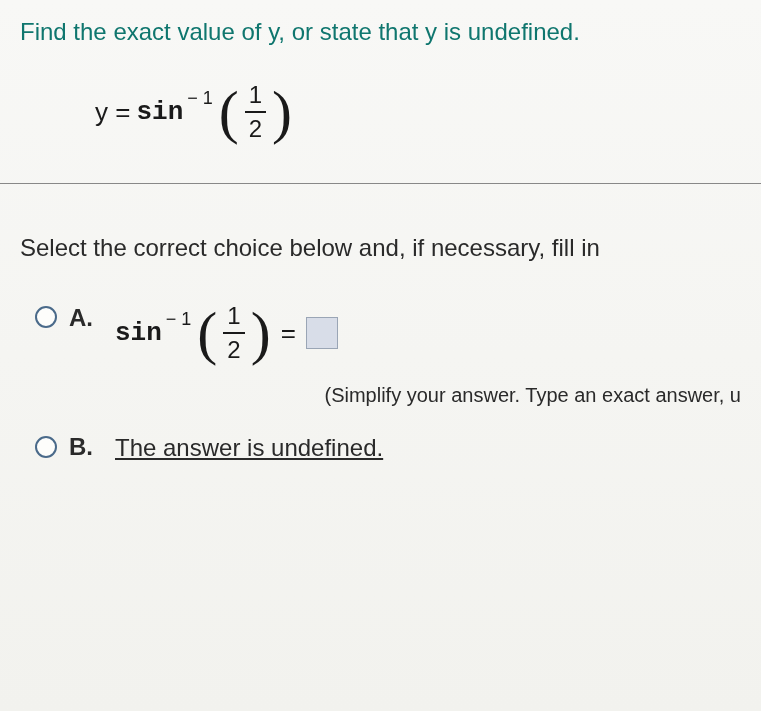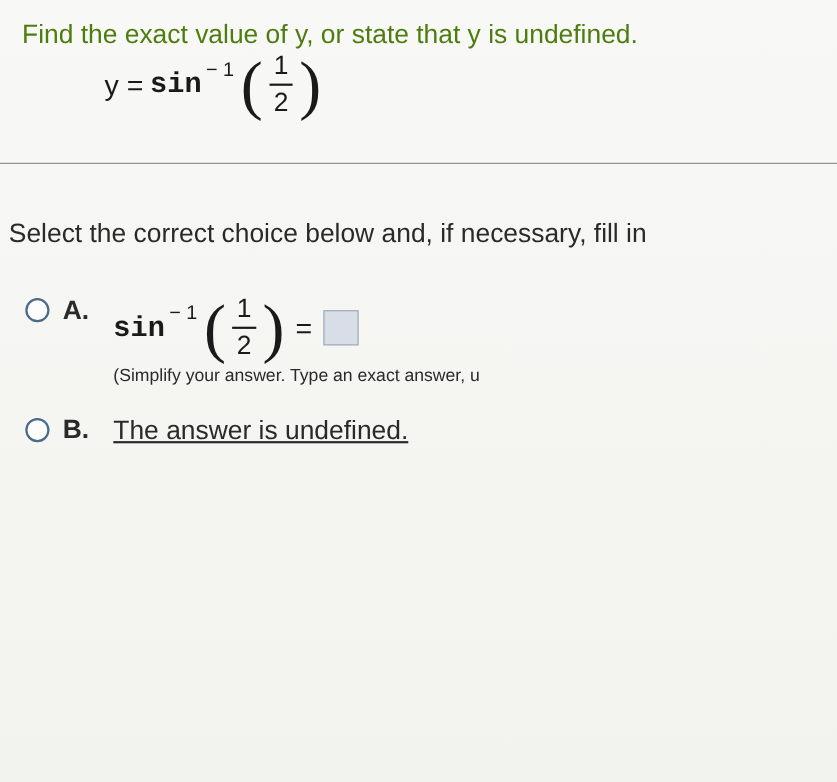--- a/index.html
+++ b/index.html
@@ -16,21 +16,22 @@
       overflow: hidden;
       position: relative;
     }
     
     .question-area {
       padding: 18px 20px 0 20px;
     }
     
     .question-text {
       font-size: 24px;
-      color: #4d7c0f;
+      color: #0f766e;
+      margin-bottom: 35px;
     }
     
     .equation-display {
       margin-left: 75px;
       margin-bottom: 40px;
       display: flex;
       align-items: center;
       font-size: 26px;
       color: #1a1a1a;
     }
@@ -86,21 +87,21 @@
     }
     
     .divider {
       border: none;
       border-top: 1px solid #888;
       margin: 0;
       width: 100%;
     }
     
     .answer-area {
-      padding: 50px 20px 0 8px;
+      padding: 50px 20px 0 20px;
     }
     
     .instruction-text {
       font-size: 24px;
       color: #2a2a2a;
       margin-bottom: 40px;
       white-space: nowrap;
     }
     
     .choice-row {
@@ -150,24 +151,25 @@
     .answer-box {
       width: 32px;
       height: 32px;
       background: #d8dde8;
       border: 1px solid #9aa5b5;
       display: inline-block;
       cursor: text;
     }
     
     .hint-text {
-      font-size: 16px;
-      color: #2a2a2a;
-      margin-top: 4px;
+      font-size: 20px;
+      color: #2a2a2a;
+      margin-top: 20px;
       white-space: nowrap;
+      text-align: right;
     }
     
     .choice-b-text {
       font-size: 24px;
       color: #2a2a2a;
       margin-top: 2px;
       text-decoration: underline;
     }
     
     .choice-b-row {

